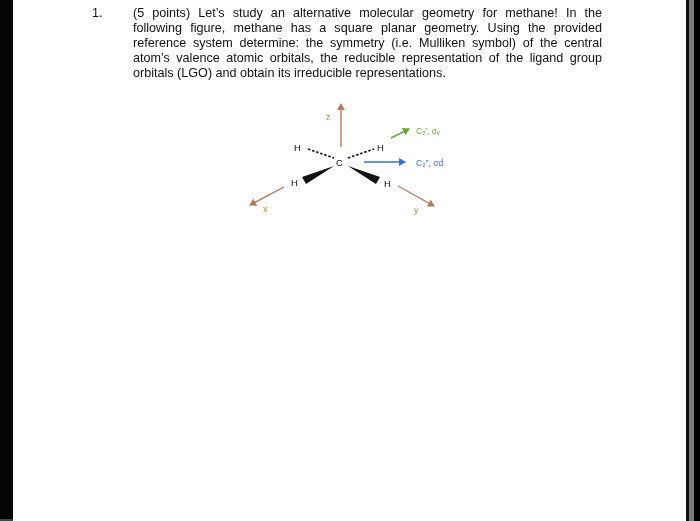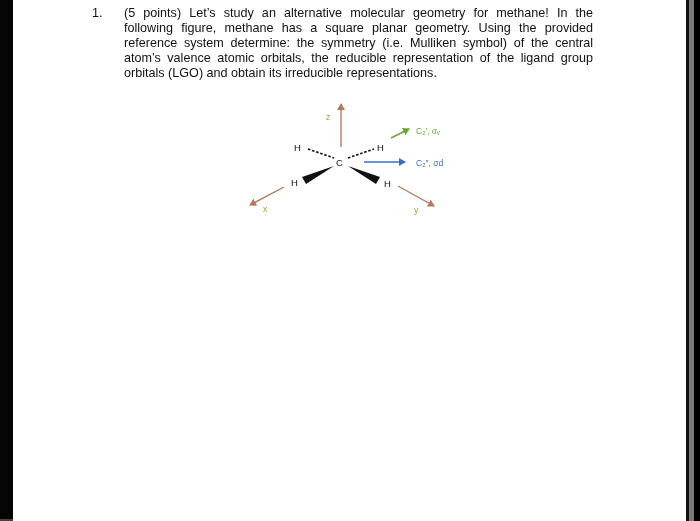--- a/index.html
+++ b/index.html
@@ -13,21 +13,21 @@
   .right-bar-2 { position: absolute; left: 689px; top: 0; width: 5px; height: 521px; background: #7a7a7a; }
   .right-bar-3 { position: absolute; left: 694px; top: 0; width: 6px; height: 521px; background: #000; }
   .bottom-strip { position: absolute; left: 0; top: 519px; width: 13px; height: 2px; background: #444; }
 
   .question {
     position: absolute; left: 92px; top: 6px; width: 510px;
     font-size: 12.6px; line-height: 15px; color: #111;
   }
   .q-num { position: absolute; left: 0; top: 0; }
   .q-text {
-    position: absolute; left: 32px; top: 0; width: 469px;
+    position: absolute; left: 41px; top: 0; width: 469px;
     text-align: justify; text-align-last: left;
   }
   .figure { position: absolute; left: 0; top: 0; width: 700px; height: 521px; }
   .figure text { font-family: "Liberation Sans", sans-serif; }
 </style>
 </head>
 <body>
 
 <div class="left-bar"></div>
 <div class="right-bar-1"></div>

